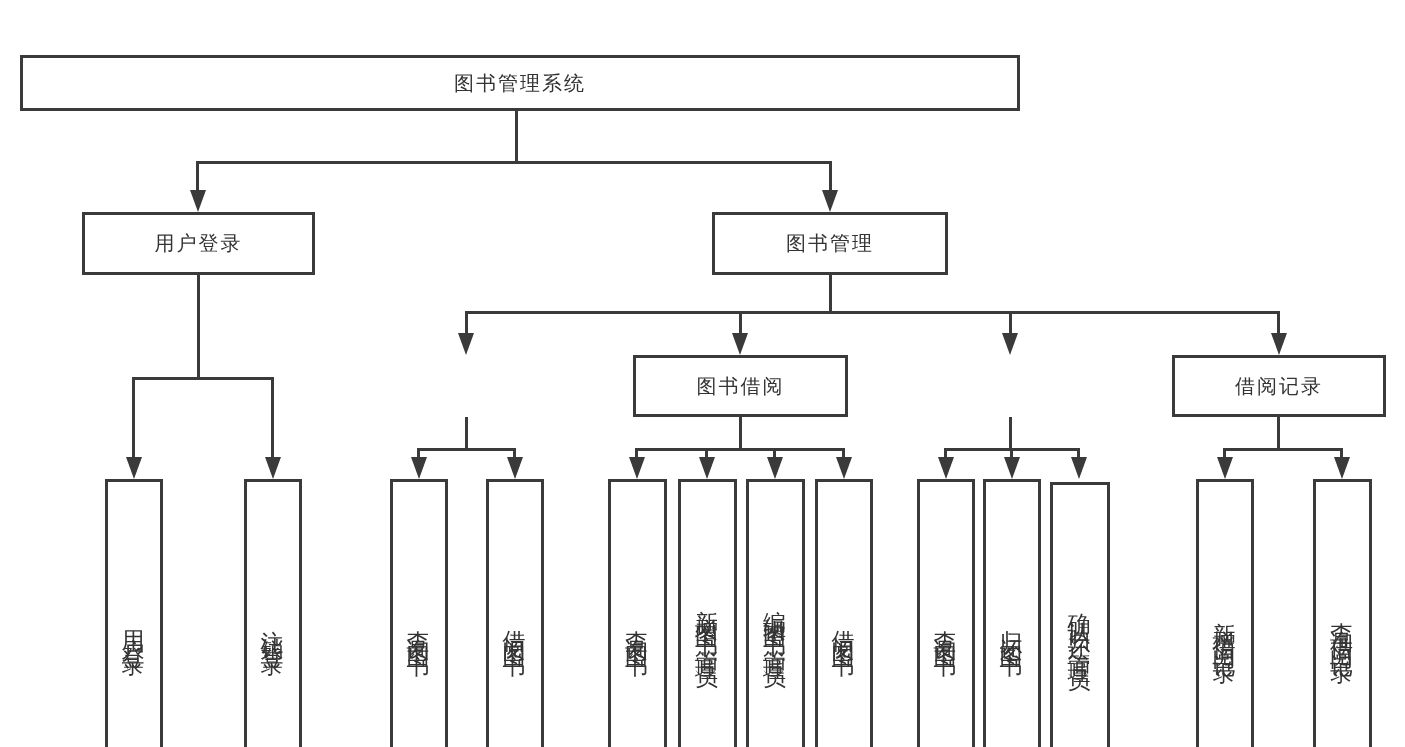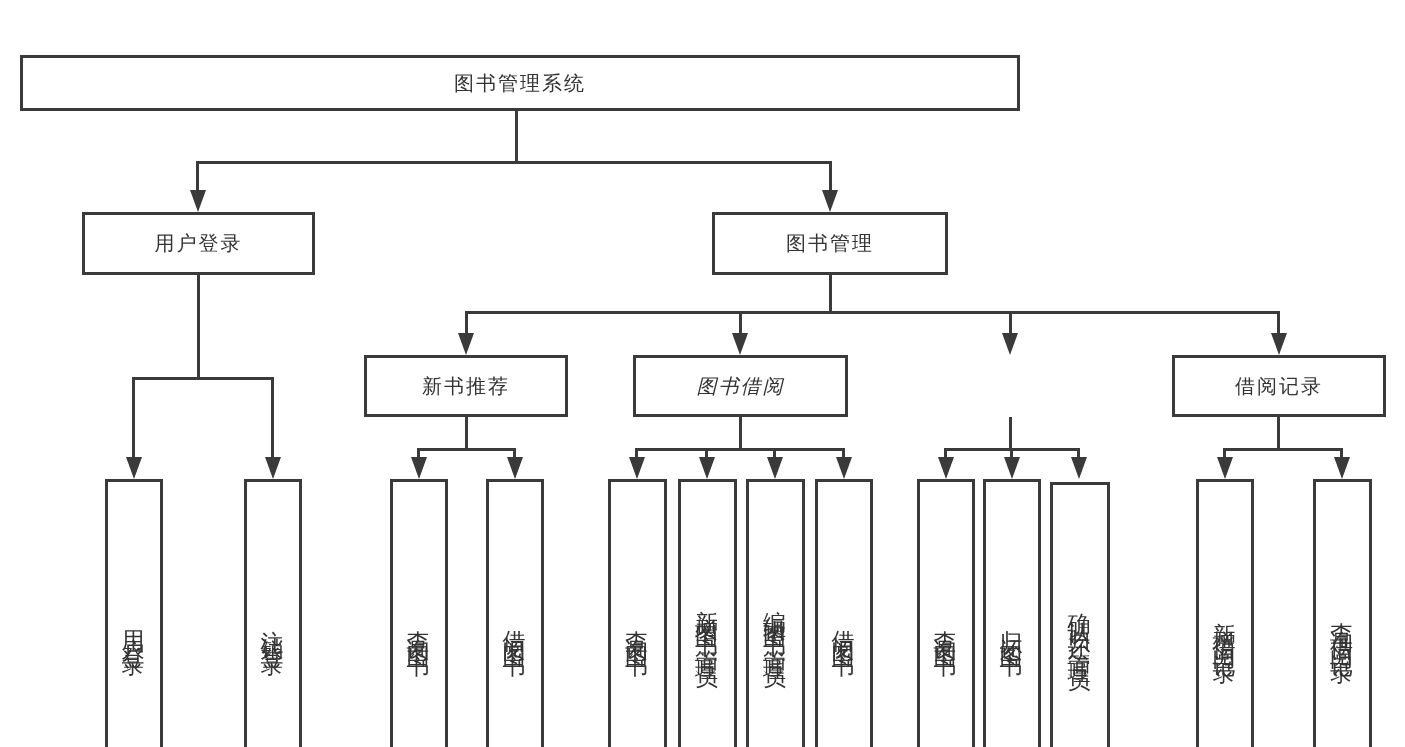--- a/index.html
+++ b/index.html
@@ -128,24 +128,21 @@
     <span class="lbl">图书管理系统</span>
   </div>
 
   <div class="node" style="left:82px; top:170px; width:233px; height:63px;">
     <span class="lbl">用户登录</span>
   </div>
   <div class="node" style="left:712px; top:170px; width:236px; height:63px;">
     <span class="lbl">图书管理</span>
   </div>
 
-  <div class="node" style="left:364px; top:313px; width:204px; height:62px;">
-    <span class="lbl">新书推荐</span>
-  </div>
-  <div class="node" style="left:633px; top:313px; width:215px; height:62px;font-style:italic;">
+  <div class="node" style="left:633px; top:313px; width:215px; height:62px;">
     <span class="lbl">图书借阅</span>
   </div>
   <div class="node" style="left:1172px; top:313px; width:214px; height:62px;">
     <span class="lbl">借阅记录</span>
   </div>
 
   <div class="node leaf" style="left:105px; top:437px; width:58px; height:298px;">
     <span class="lbl-v">用户登录</span>
   </div>
   <div class="node leaf" style="left:244px; top:437px; width:58px; height:298px;">

